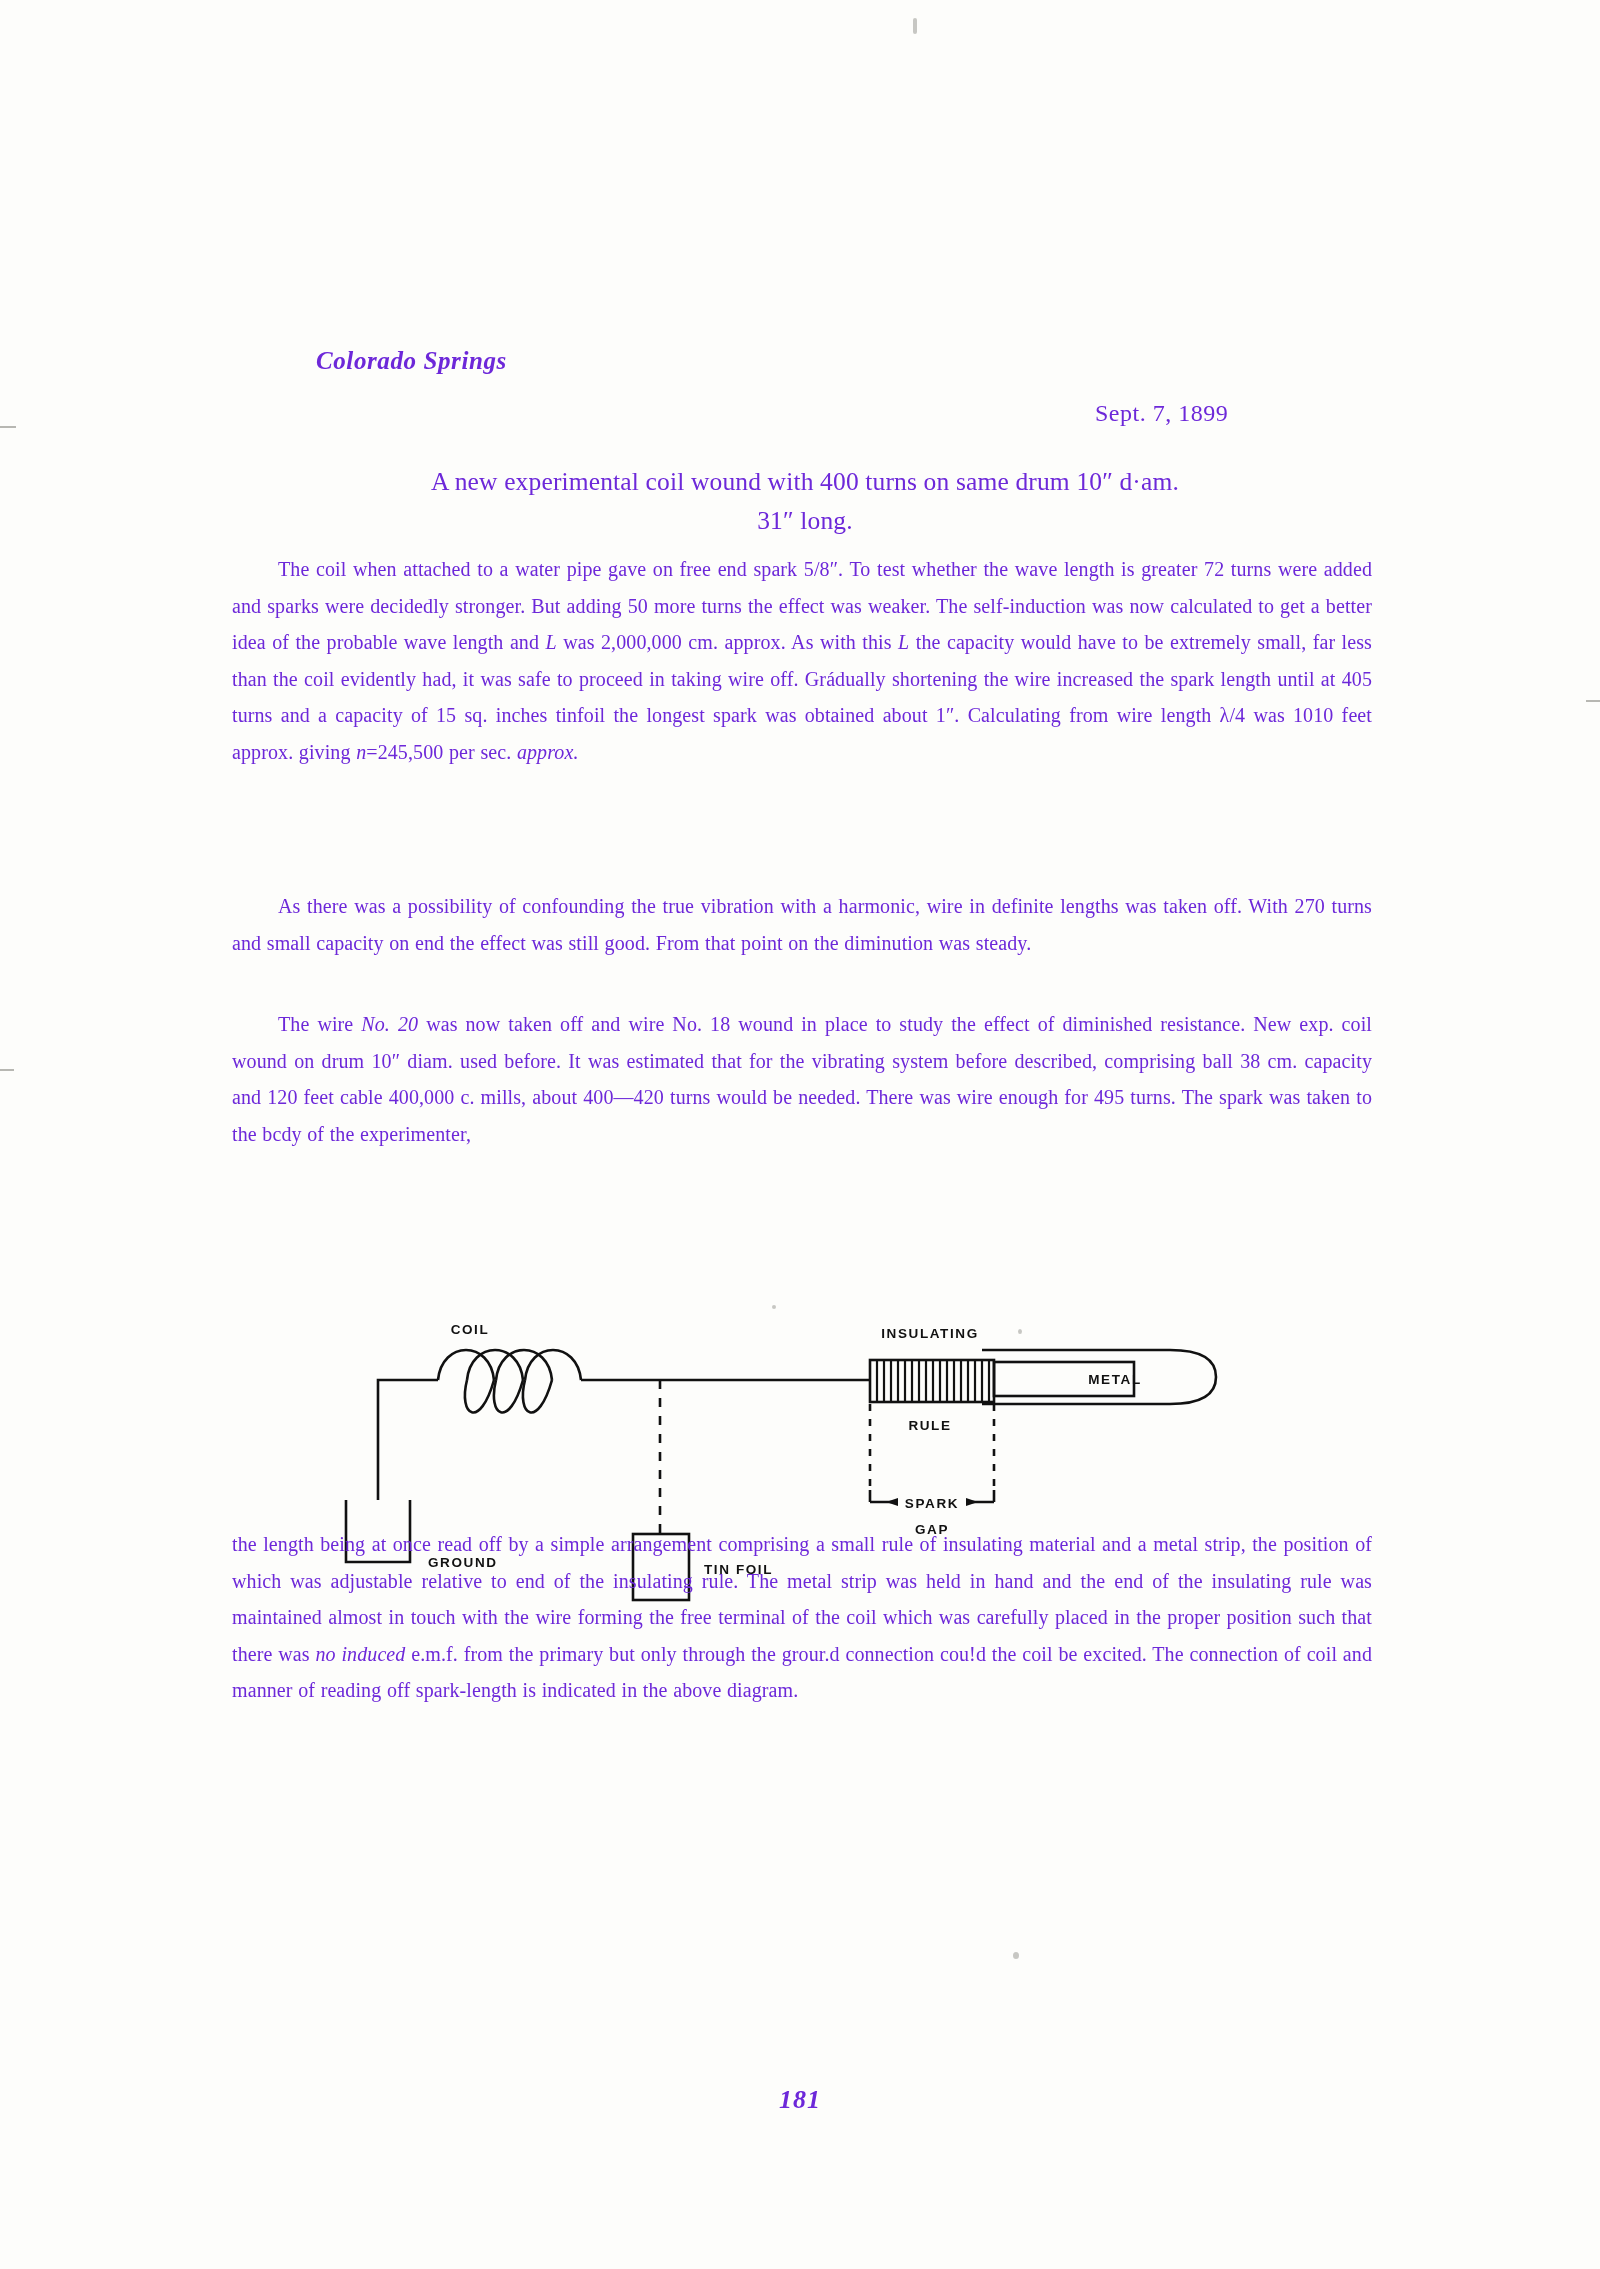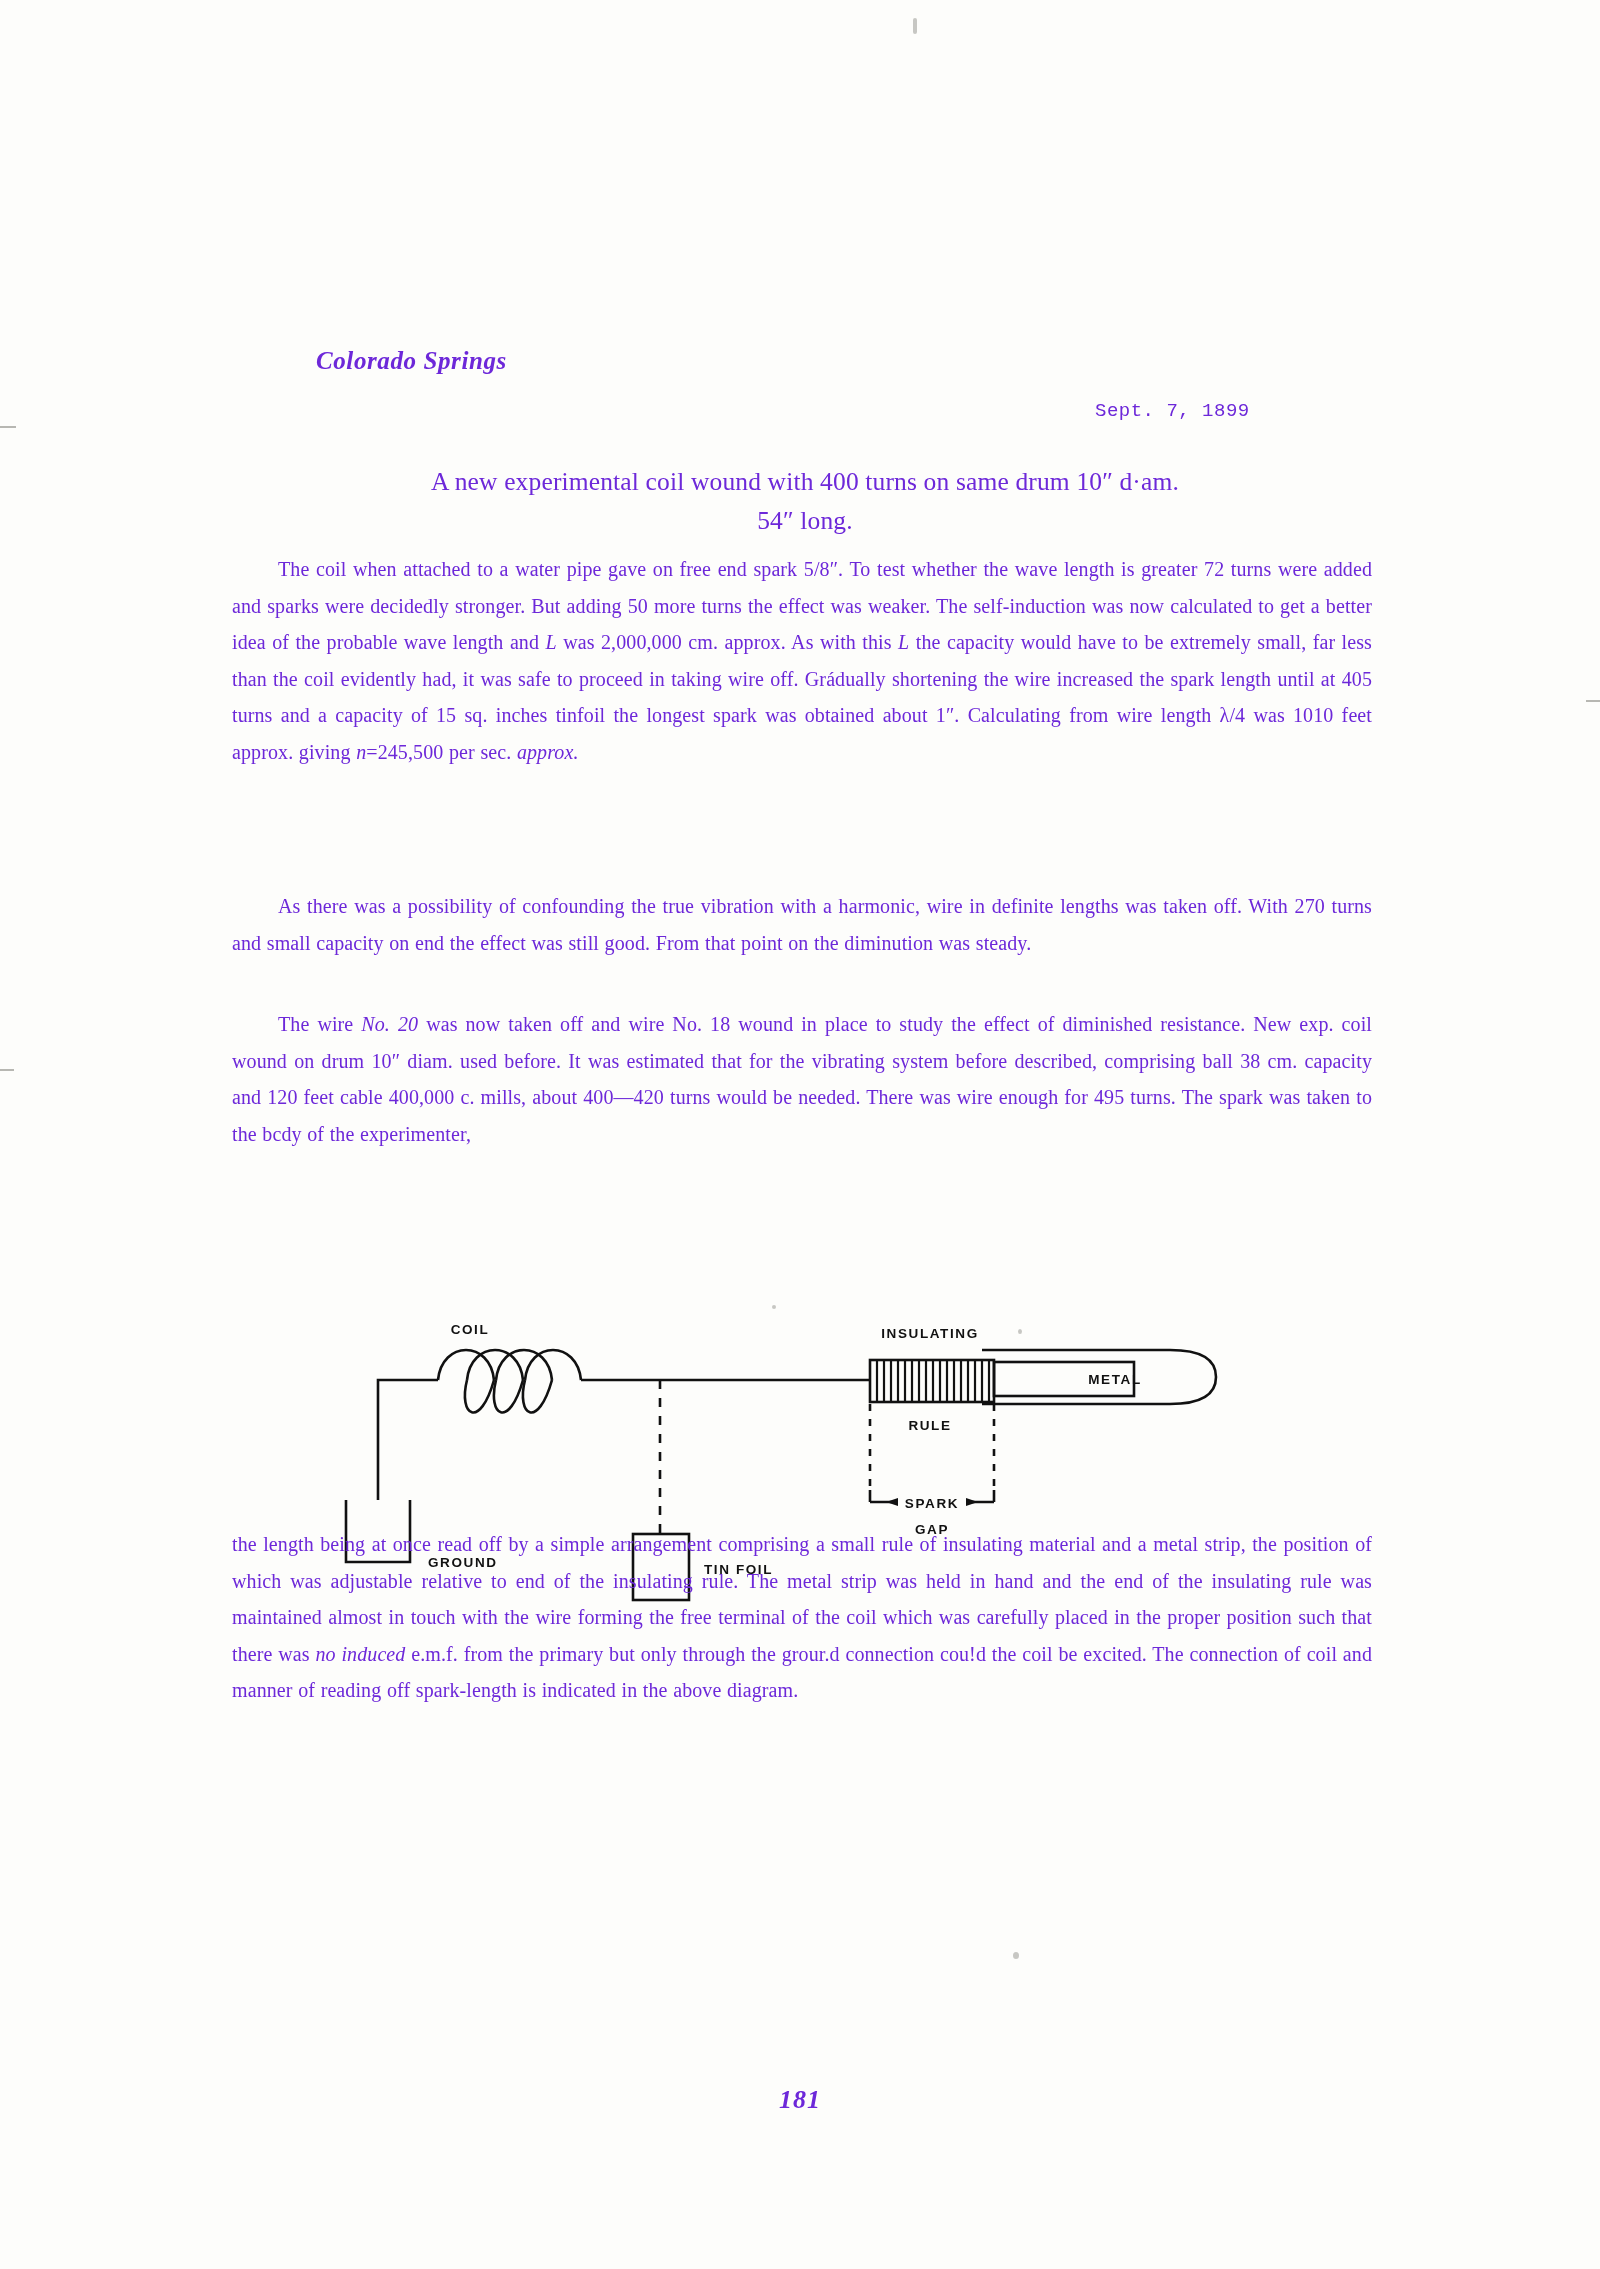--- a/index.html
+++ b/index.html
@@ -39,23 +39,22 @@
     font-style: italic;
     font-weight: bold;
     font-size: 25px;
     letter-spacing: .6px;
     font-family: "Liberation Serif", "DejaVu Serif", serif;
   }
   .date-line {
     position: absolute;
     left: 1095px;
     top: 400px;
-    font-size: 19px;
+    font-size: 24px;
     letter-spacing: .5px;
-    font-family: Liberation Mono, monospace;
   }
 
   
   .intro {
     position: absolute;
     left: 300px;
     top: 462px;
     width: 1010px;
     text-align: center;
     font-size: 25.5px;
@@ -125,21 +124,21 @@
   <div class="speck" style="left:772px;top:1305px;width:4px;height:4px;"></div>
   <div class="edge-tick" style="left:0px;top:426px;width:16px;height:2px;"></div>
   <div class="edge-tick" style="left:0px;top:1069px;width:14px;height:2px;"></div>
   <div class="edge-tick" style="left:1586px;top:700px;width:14px;height:2px;"></div>
 
   <div class="loc-line">Colorado Springs</div>
   <div class="date-line">Sept. 7, 1899</div>
 
   <div class="intro">
     <span class="l1">A new experimental coil wound with 400 turns on same drum 10″ d·am.</span>
-    <span class="l2">54″ long.</span>
+    <span class="l2">31″ long.</span>
   </div>
 
   <div class="para p1"><span class="indent"></span><span>The coil when attached to a water pipe gave on free end spark 5/8″. To test whether the wave length is greater 72 turns were added and sparks were decidedly stronger. But adding 50 more turns the effect was weaker. The self-induction was now calculated to get a better idea of the probable wave length and </span><i>L</i><span> was 2,000,000 cm. approx. As with this </span><i>L</i><span> the capacity would have to be extremely small, far less than the coil evidently had, it was safe to proceed in taking wire off. Grádually shortening the wire increased the spark length until at 405 turns and a capacity of 15 sq. inches tinfoil the longest spark was obtained about 1″. Calculating from wire length λ/4 was 1010 feet approx. giving </span><i>n</i><span>=245,500 per sec. </span><i>approx.</i></div>
 
   <div class="para p2"><span class="indent"></span><span>As there was a possibility of confounding the true vibration with a harmonic, wire in definite lengths was taken off. With 270 turns and small capacity on end the effect was still good. From that point on the diminution was steady.</span></div>
 
   <div class="para p3"><span class="indent"></span><span>The wire </span><i>No. 20</i><span> was now taken off and wire No. 18 wound in place to study the effect of diminished resistance.  New exp. coil wound on drum 10″ diam. used before. It was estimated that for the vibrating system before described, comprising ball 38 cm. capacity and 120 feet cable 400,000 c. mills, about 400—420 turns would be needed. There was wire enough for 495 turns. The spark was taken to the bcdy of the experimenter,</span></div>
 
   <div class="figure">
     <svg viewBox="0 0 940 300" xmlns="http://www.w3.org/2000/svg">

